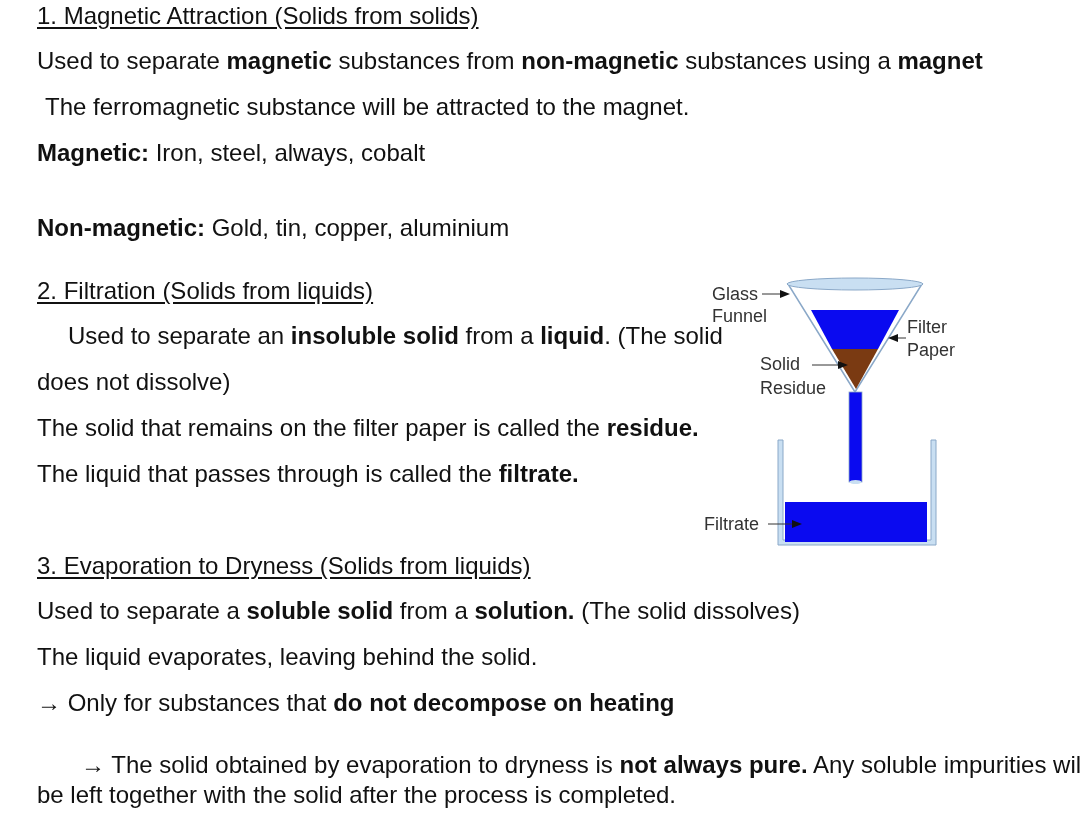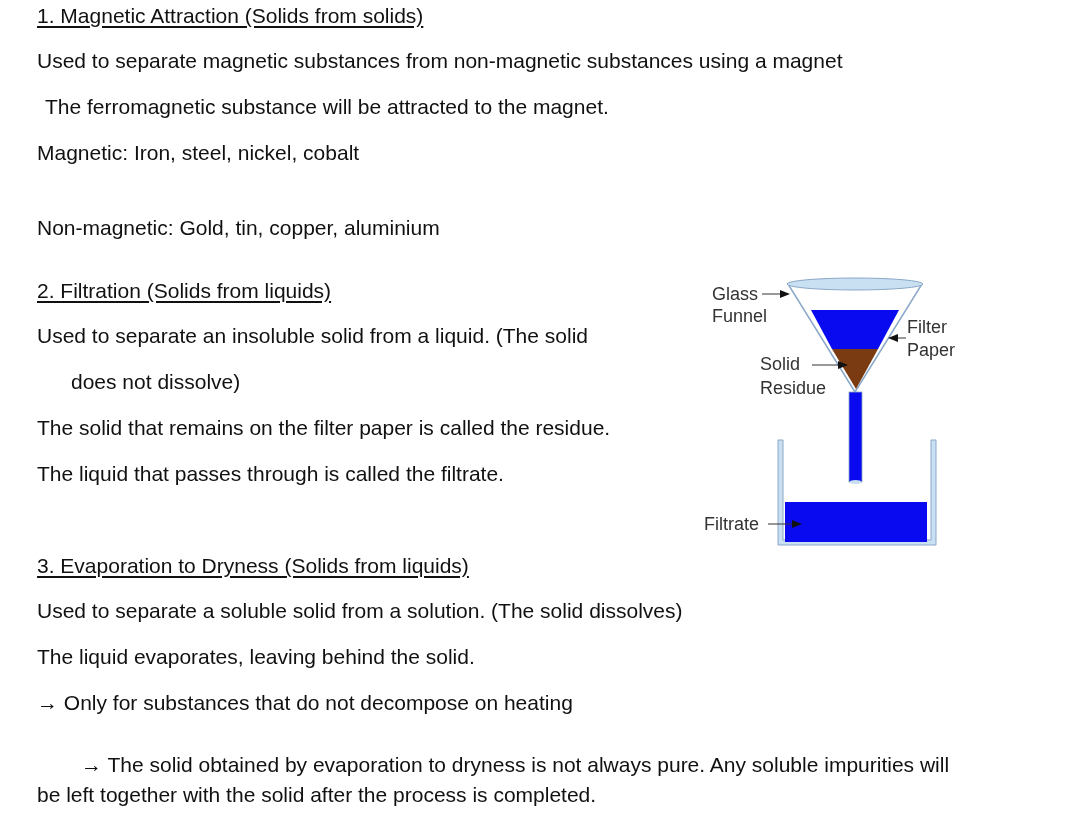--- a/index.html
+++ b/index.html
@@ -1,35 +1,35 @@
 <!DOCTYPE html>
 <html><head>
 <meta charset="utf-8">
 <style>
   html, body { margin:0; padding:0; background:#ffffff; }
   body { width:1080px; height:817px; position:relative; overflow:hidden;
          font-family:"Liberation Sans", "DejaVu Sans", sans-serif; color:#111; }
-  .line { position:absolute; left:37px; font-size:21px; line-height:26px; white-space:nowrap; }
-  .line b { font-weight:400; }
+  .line { position:absolute; left:37px; font-size:24px; line-height:26px; white-space:nowrap; }
+  .line b { font-weight:700; }
   .heading { text-decoration:underline; text-underline-offset:3px; }
   .diagram { position:absolute; left:690px; top:270px; width:290px; height:290px; }
   .diagram text { font-family:"Liberation Sans", "DejaVu Sans", sans-serif; font-size:18px; fill:#333; }
 </style>
 </head>
 <body>
 
 <div class="line heading" style="top:3px;">1.  Magnetic Attraction (Solids from solids)</div>
 <div class="line rich" style="top:48px;"><span>Used to separate </span><b>magnetic</b><span> substances from </span><b>non-magnetic</b><span> substances using a </span><b>magnet</b></div>
 <div class="line rich" style="top:94px;margin-left:8px;"><span>The ferromagnetic substance will be attracted to the magnet.</span></div>
-<div class="line rich" style="top:140px;"><b>Magnetic:</b><span> Iron, steel, nickel, cobalt</span></div>
+<div class="line rich" style="top:140px;"><b>Magnetic:</b><span> Iron, steel, always, cobalt</span></div>
 <div class="line rich" style="top:186px;margin-top:29px;"><b>Non-magnetic:</b><span> Gold, tin, copper, aluminium</span></div>
 
 <div class="line heading" style="top:278px;">2.  Filtration (Solids from liquids)</div>
-<div class="line rich" style="top:323px;"><span>Used to separate an </span><b>insoluble solid</b><span> from a </span><b>liquid</b><span>. (The solid</span></div>
-<div class="line rich" style="top:369px;margin-left:34px;"><span>does not dissolve)</span></div>
+<div class="line rich" style="top:323px;margin-left:31px;"><span>Used to separate an </span><b>insoluble solid</b><span> from a </span><b>liquid</b><span>. (The solid</span></div>
+<div class="line rich" style="top:369px;"><span>does not dissolve)</span></div>
 <div class="line rich" style="top:415px;"><span>The solid that remains on the filter paper is called the </span><b>residue.</b></div>
 <div class="line rich" style="top:461px;"><span>The liquid that passes through is called the </span><b>filtrate.</b></div>
 
 <div class="line heading" style="top:553px;text-align:center;">3.  Evaporation to Dryness (Solids from liquids)</div>
 <div class="line rich" style="top:598px;text-align:right;"><span>Used to separate a </span><b>soluble solid</b><span> from a </span><b>solution.</b><span> (The solid dissolves)</span></div>
 <div class="line rich" style="top:644px;"><span>The liquid evaporates, leaving behind the solid.</span></div>
 <div class="line rich" style="top:690px;"><span>→ Only for substances that </span><b>do not decompose on heating</b></div>
 <div class="line rich" style="top:752px;margin-left:44px;"><span>→ The solid obtained by evaporation to dryness is </span><b>not always pure.</b><span> Any soluble impurities will</span></div>
 <div class="line rich" style="top:782px;"><span>be left together with the solid after the process is completed.</span></div>
 

